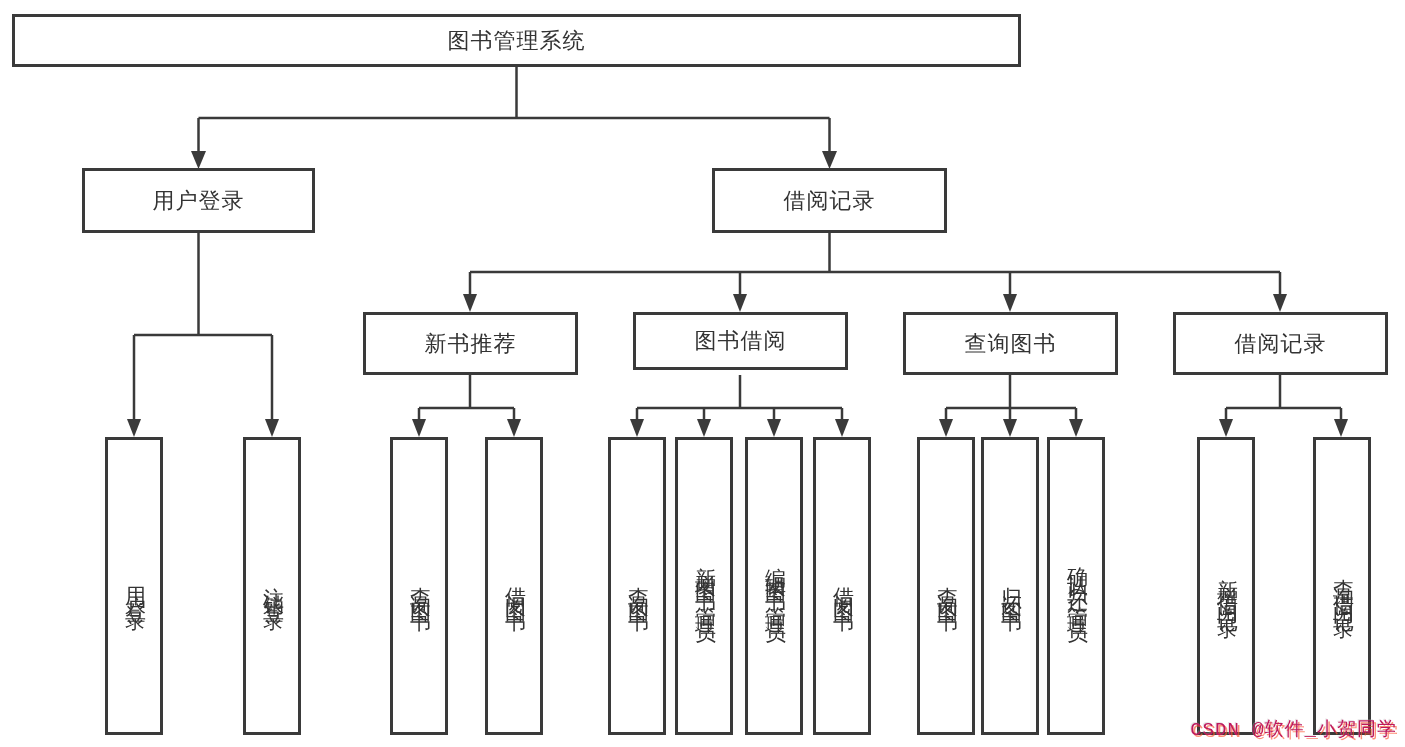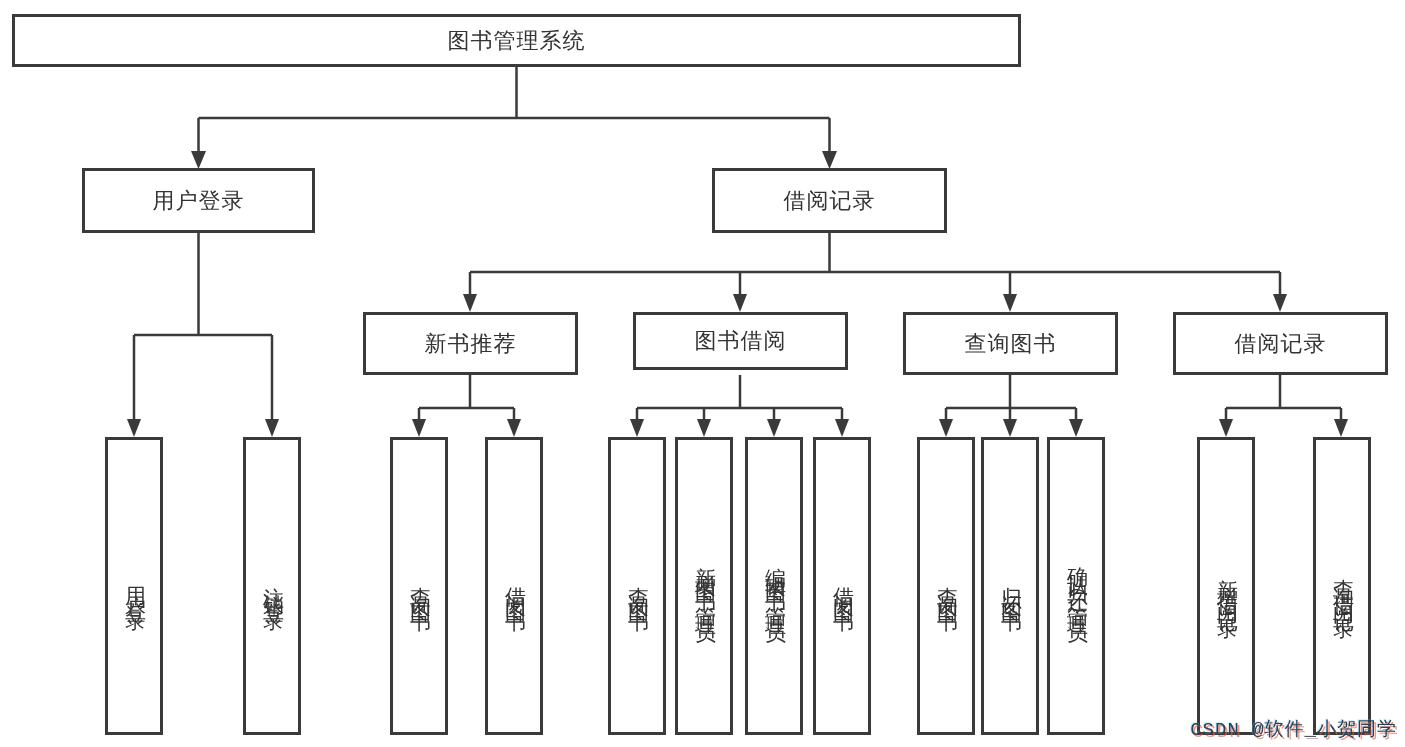--- a/index.html
+++ b/index.html
@@ -32,21 +32,21 @@
     letter-spacing: 8px;
     line-height: 1;
     white-space: nowrap;
   }
   .watermark {
     position: absolute;
     right: 8px;
     bottom: 5px;
     font-size: 19px;
     letter-spacing: 1px;
-    color: #0c4a6e;
+    color: #be185d;
     text-shadow: 2px 2px 0 rgba(252, 85, 49, 0.65), -1px -1px 0 rgba(180,180,180,0.35);
     white-space: nowrap;
   }
 </style>
 </head>
 <body>
 
 <div class="canvas">
 
   <svg class="wires" width="1405" height="747" viewBox="0 0 1405 747" stroke="#3a3a3a" stroke-width="2.5" fill="#3a3a3a">

